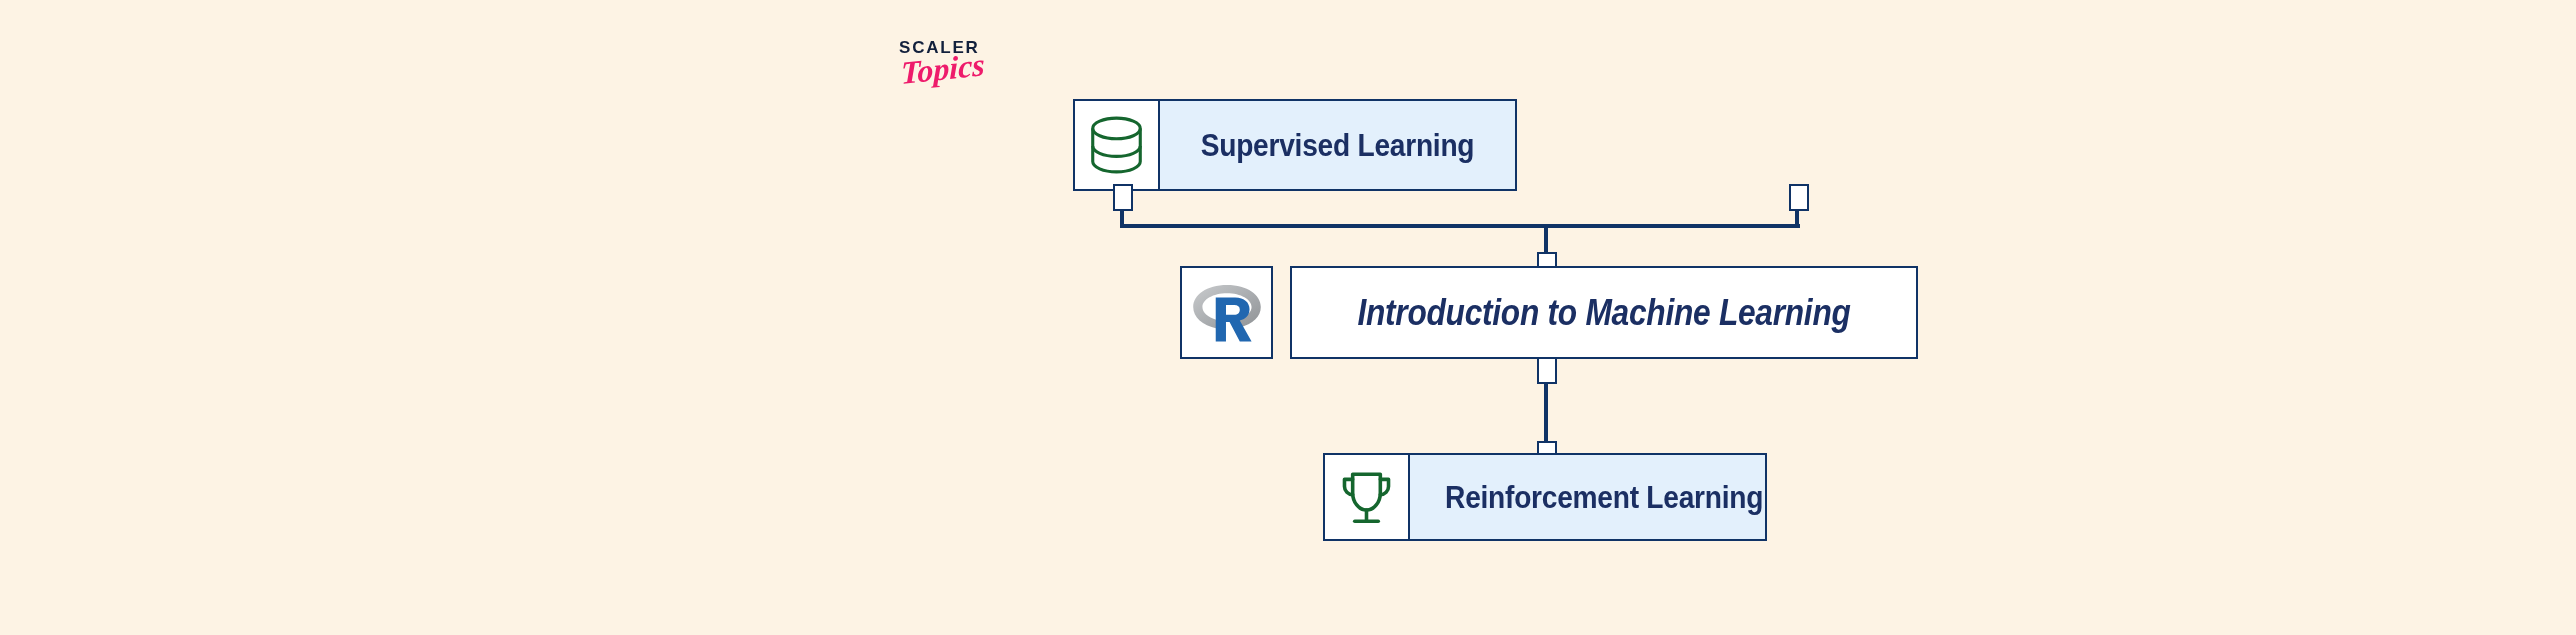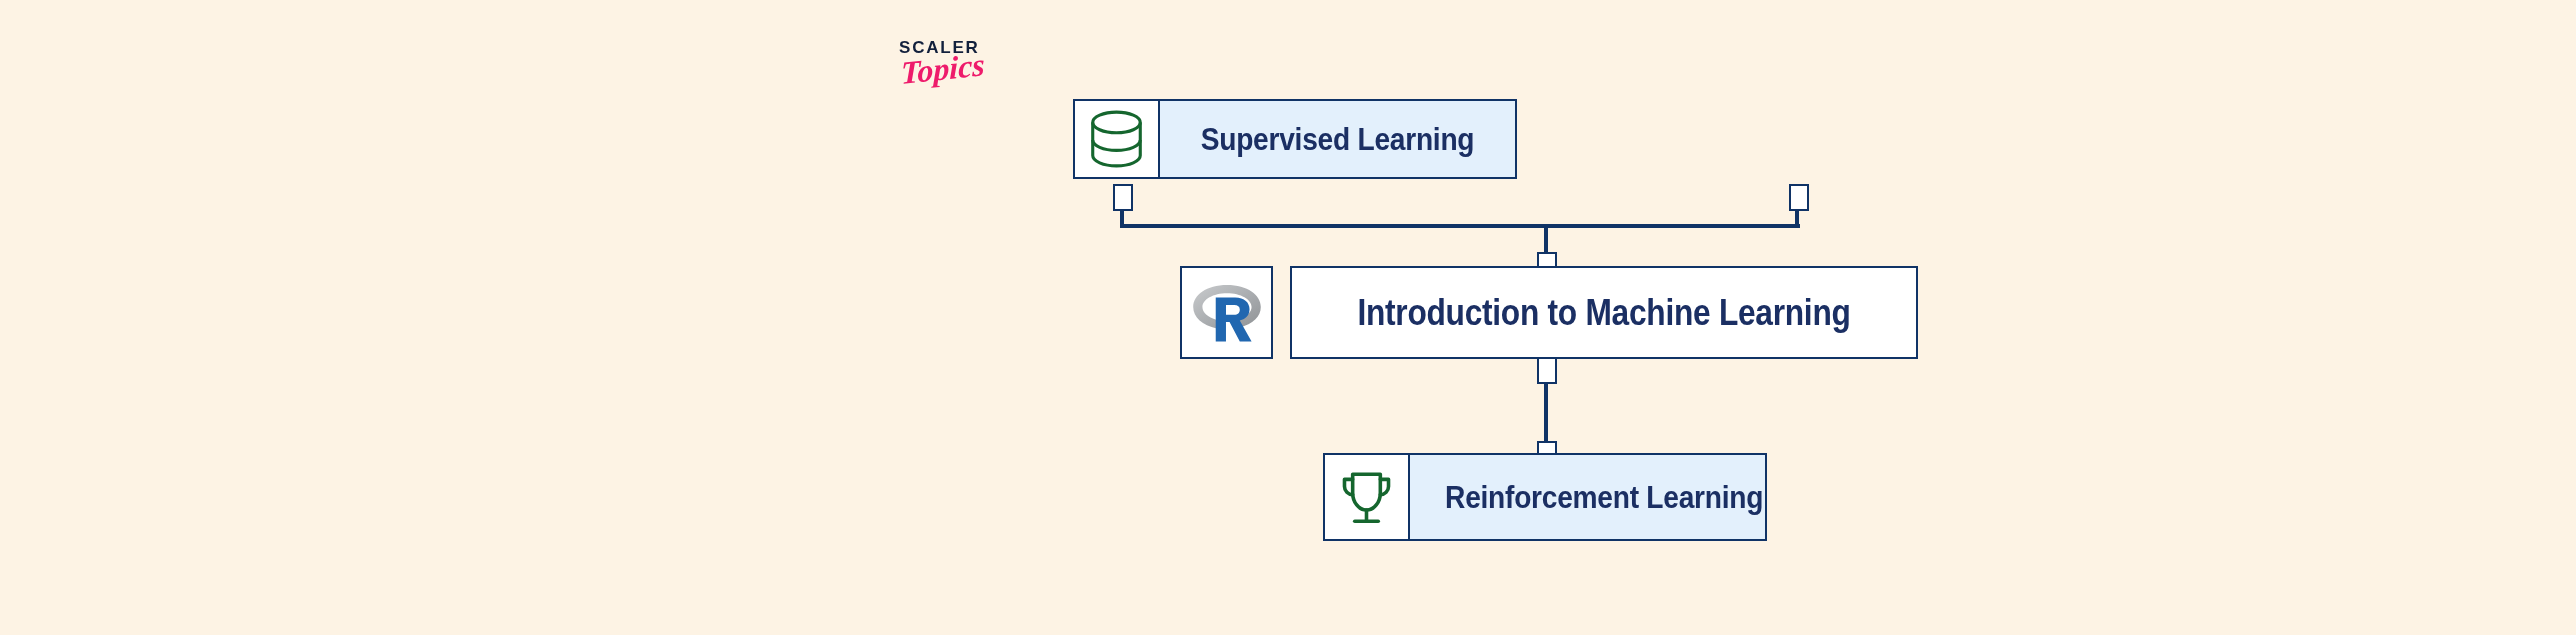--- a/index.html
+++ b/index.html
@@ -54,20 +54,21 @@
   .node {
     position: absolute;
     box-sizing: border-box;
     display: flex;
     align-items: stretch;
     border: 2.6px solid #103366;
     background: #e3f0fc;
   }
   .node.plain {
     background: #ffffff;
+    font-style: italic;
   }
   .node-icon {
     box-sizing: border-box;
     background: #ffffff;
     border-right: 2.6px solid #103366;
     display: flex;
     align-items: center;
     justify-content: center;
     flex: 0 0 auto;
   }
@@ -112,21 +113,21 @@
 </head>
 <body>
 
 <div class="canvas">
 
   <div class="logo">
     <div class="logo-scaler">SCALER</div>
     <div class="logo-topics">Topics</div>
   </div>
 
-  <div class="node" style="left:1073px; top:99px; width:444px; height:80px;">
+  <div class="node" style="left:1073px; top:99px; width:444px; height:92px;">
     <div class="node-icon" style="width:85px;">
       <svg width="57" height="62" viewBox="0 0 110 120" aria-hidden="true">
         <ellipse cx="55" cy="28" rx="46" ry="20" fill="none" stroke="#15662e" stroke-width="6"></ellipse>
         <path d="M9 28 V62 a46 20 0 0 0 92 0 V28" fill="none" stroke="#15662e" stroke-width="6"></path>
         <path d="M9 62 V92 a46 20 0 0 0 92 0 V62" fill="none" stroke="#15662e" stroke-width="6"></path>
       </svg>
     </div>
     <div class="node-label">Supervised Learning</div>
   </div>
 

